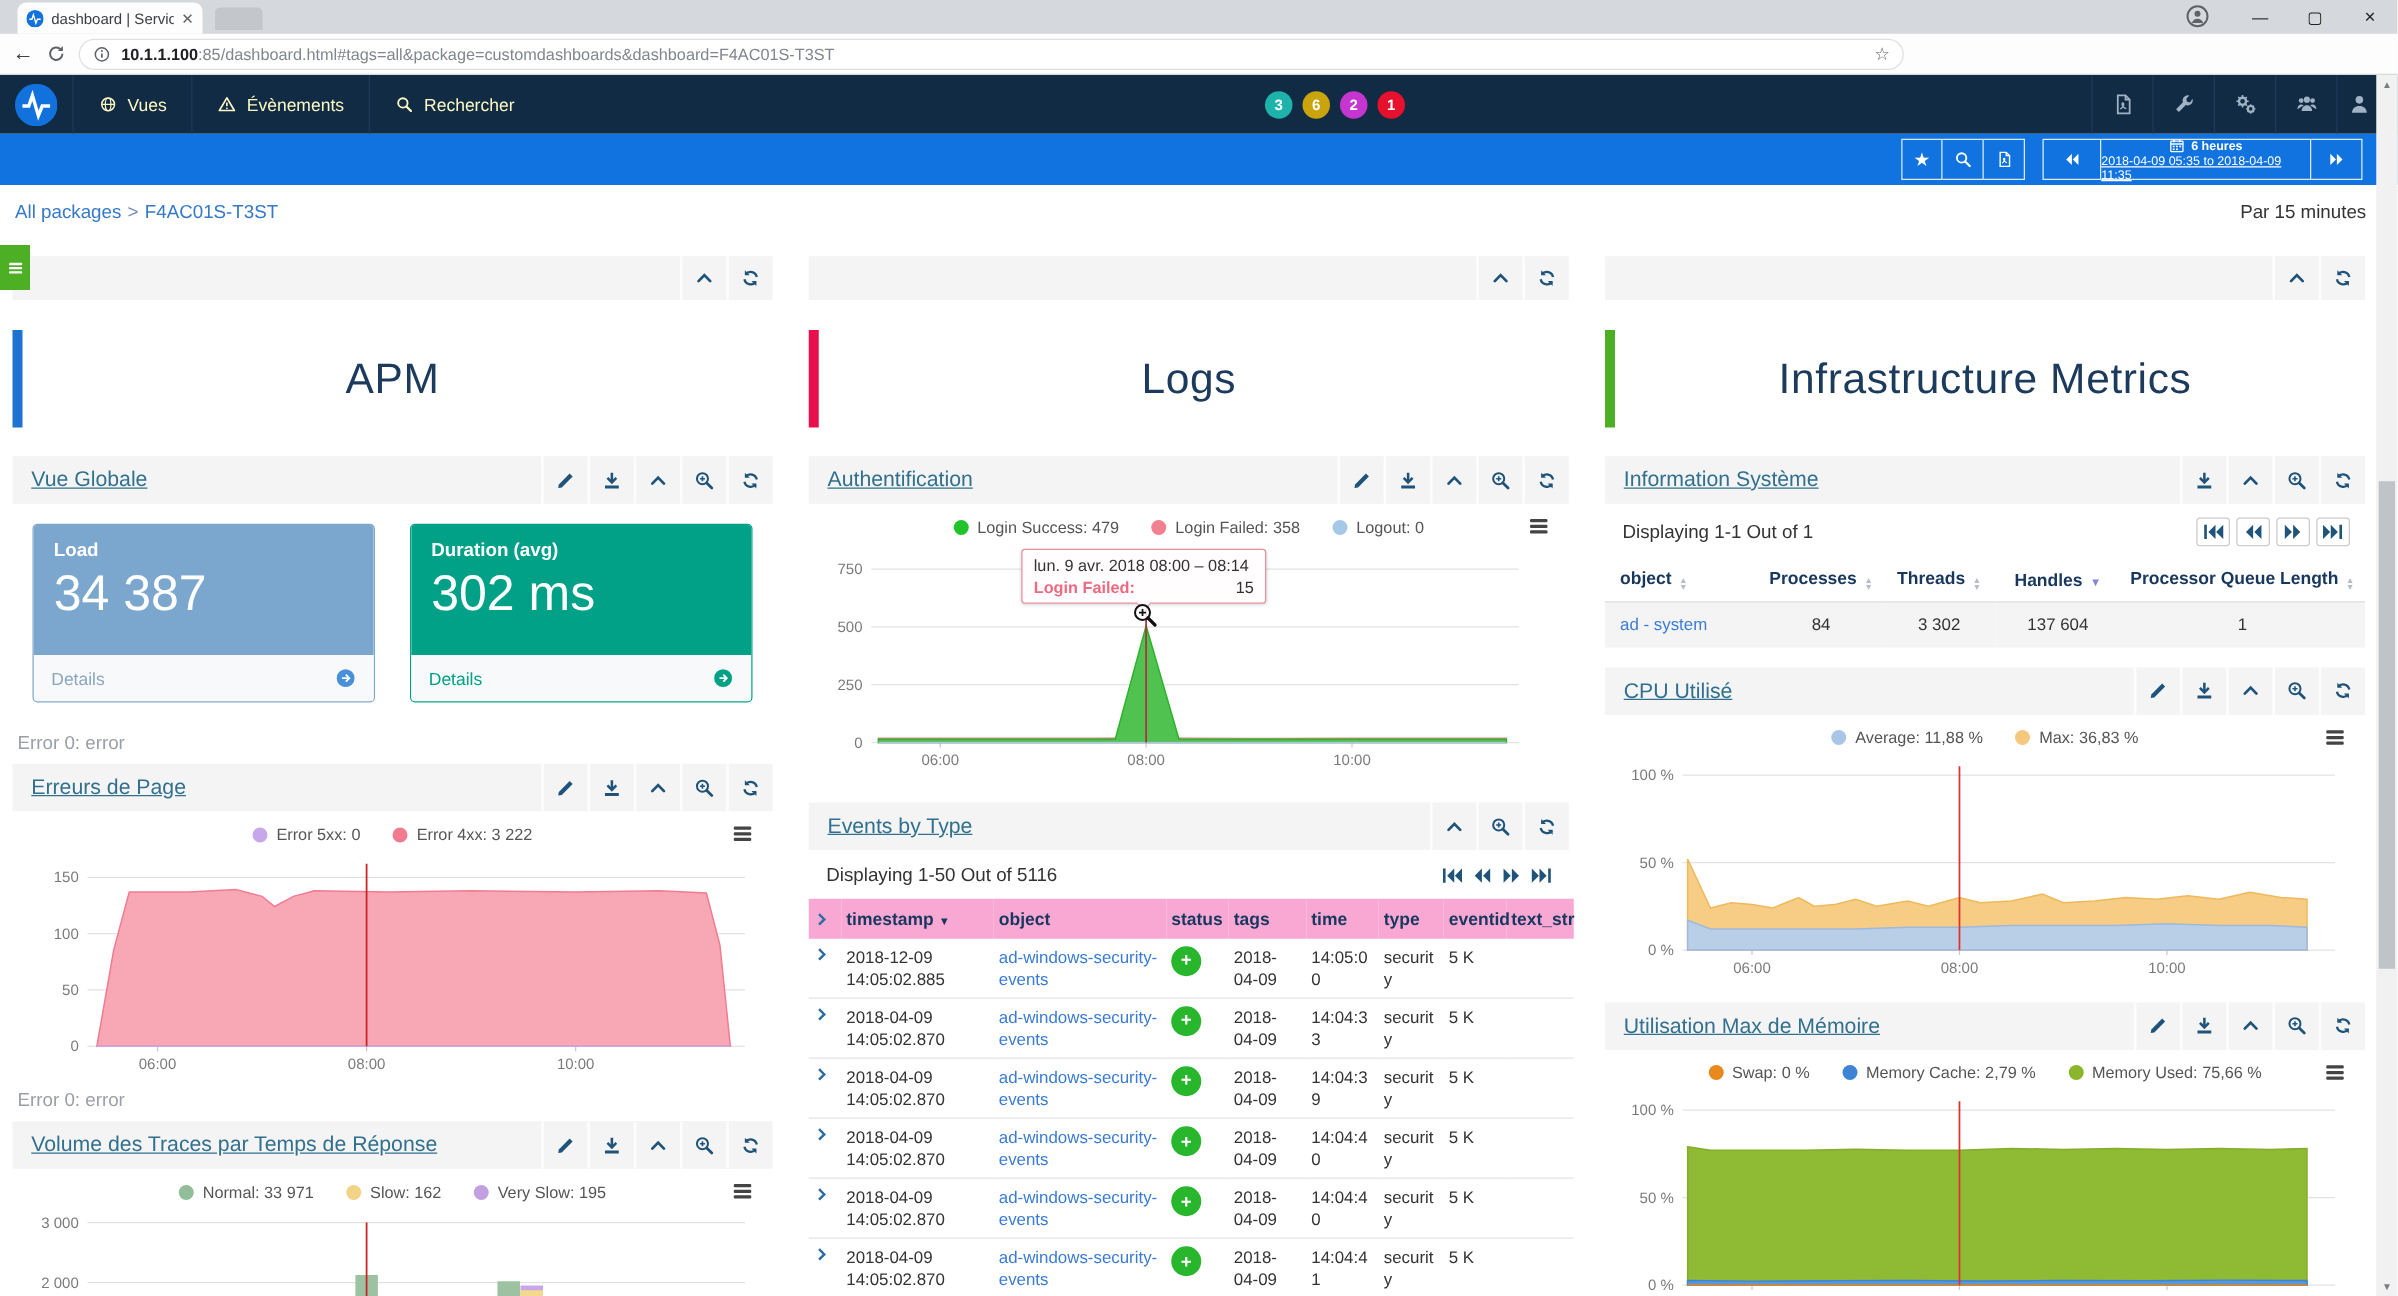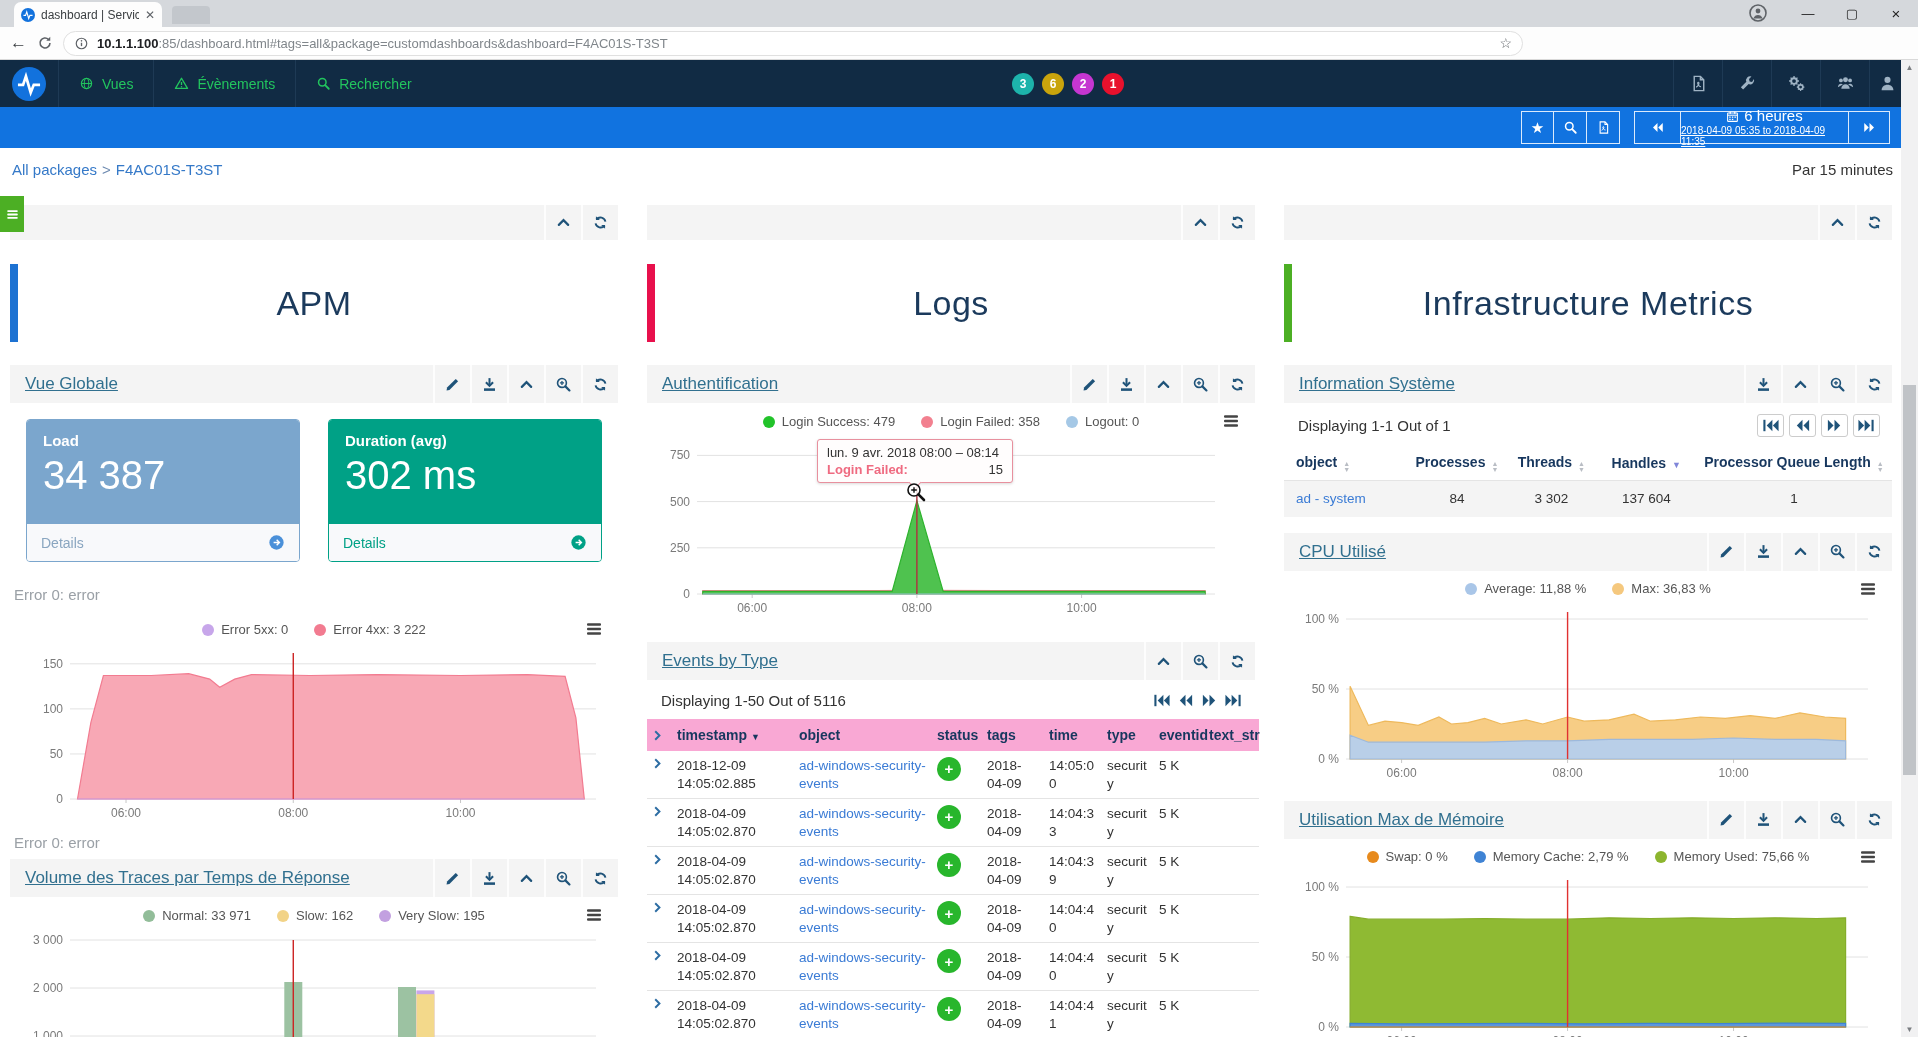--- a/index.html
+++ b/index.html
@@ -21,21 +21,21 @@
   .nav-arrow { font-size:17px; color:#5f6368; }
   .omnibox { flex:0 0 1460px; height:25px; border:1px solid #e0e0e0; border-radius:13px; background:#fff;
     display:flex; align-items:center; gap:8px; padding:0 10px; font-size:13px; }
   .url { color:#202124; white-space:nowrap; overflow:hidden; flex:1; }
   .url b { font-weight:bold; }
   .omni-star { color:#5f6368; font-size:14px; }
 
   
   .sp-nav { height:47px; background:#112b44; display:flex; align-items:stretch; position:relative; }
   .sp-logo { width:58px; display:flex; align-items:center; justify-content:center; }
-  .nav-item { display:flex; align-items:center; gap:8px; padding:0 20px; font-size:14px; color:#22c55e;
+  .nav-item { display:flex; align-items:center; gap:8px; padding:0 20px; font-size:14px; color:#fef9c3;
     border-left:1px solid #1e3a55; }
   .nav-item:last-of-type { border-right:1px solid #1e3a55; }
   .nav-item.active { color:#fff; font-weight:bold; }
   .nav-item .ic { width:15px; height:15px; }
   .nav-badges { position:absolute; left:1012px; top:50%; transform:translateY(-50%); display:flex; gap:8px; }
   .badge { width:22px; height:22px; border-radius:50%; color:#fff; font-size:12px; font-weight:bold;
     display:flex; align-items:center; justify-content:center; }
   .nav-right { margin-left:auto; display:flex; }
   .nav-tool { width:49px; display:flex; align-items:center; justify-content:center; color:#9fb3c4; border-left:1px solid #1e3a55; gap:4px; }
   .nav-tool .ic { width:19px; height:19px; }
@@ -43,21 +43,21 @@
 
   
   .sp-toolbar { height:41px; background:#1173e0; position:relative; }
   .tb-group { position:absolute; top:4px; height:33px; display:flex; }
   .tb-btn { border:1px solid rgba(255,255,255,.85); color:#fff; display:flex; align-items:center; justify-content:center; }
   .tb-btn + .tb-btn { border-left:none; }
   .tb-sq { width:33px; }
   .tb-btn .ic { width:15px; height:15px; }
   .tb-star { font-size:15px; }
   .tb-time-center { width:168px; flex-direction:column; line-height:1.1; }
-  .tb-time-l1 { font-size:15px; display:flex; gap:5px; align-items:center; }
+  .tb-time-l1 { font-size:10px; display:flex; gap:5px; align-items:flex-end;font-weight:bold; }
   .tb-time-l2 { font-size:10px; text-decoration:underline; margin-top:1px; }
 
   
   .crumb-row { height:42px; display:flex; align-items:center; justify-content:space-between; padding:0 25px 0 12px; background:#fff; }
   .crumbs { font-size:15px; }
   .crumbs a { color:#3579c8; text-decoration:none; }
   .crumb-sep { color:#6d8ab0; margin:0 5px; }
   .interval { font-size:15px; color:#333; }
 
   .menu-tab { position:absolute; left:0; top:196px; width:24px; height:36px; background:#4caf24;
@@ -503,20 +503,48 @@
             <svg class="ic" style="color:#00a186">
                 <use href="#i-arrowc"></use>
               </svg>
           </div>
         </div>
       </div>
     </div>
     <div class="err-note">Error 0: error</div>
 
     <div class="panel" style="margin-top:6px">
+      <div class="phead">
+        <span class="ptitle">Erreurs de Page</span>
+        <span class="pic">
+            <svg class="ic">
+              <use href="#i-pencil"></use>
+            </svg>
+          </span>
+        <span class="pic">
+            <svg class="ic">
+              <use href="#i-down"></use>
+            </svg>
+          </span>
+        <span class="pic">
+            <svg class="ic">
+              <use href="#i-chevup"></use>
+            </svg>
+          </span>
+        <span class="pic">
+            <svg class="ic">
+              <use href="#i-zoom"></use>
+            </svg>
+          </span>
+        <span class="pic">
+            <svg class="ic">
+              <use href="#i-refresh"></use>
+            </svg>
+          </span>
+      </div>
       <div class="chartwrap">
         <span class="burger">
             <svg class="ic">
               <use href="#i-burger"></use>
             </svg>
           </span>
         <div class="legend">
           <span><span class="ldot" style="background-color: rgb(199, 166, 234);"></span><span>Error 5xx: 0</span></span>
           <span><span class="ldot" style="background-color: rgb(242, 123, 144);"></span><span>Error 4xx: 3 222</span></span>
         </div>

